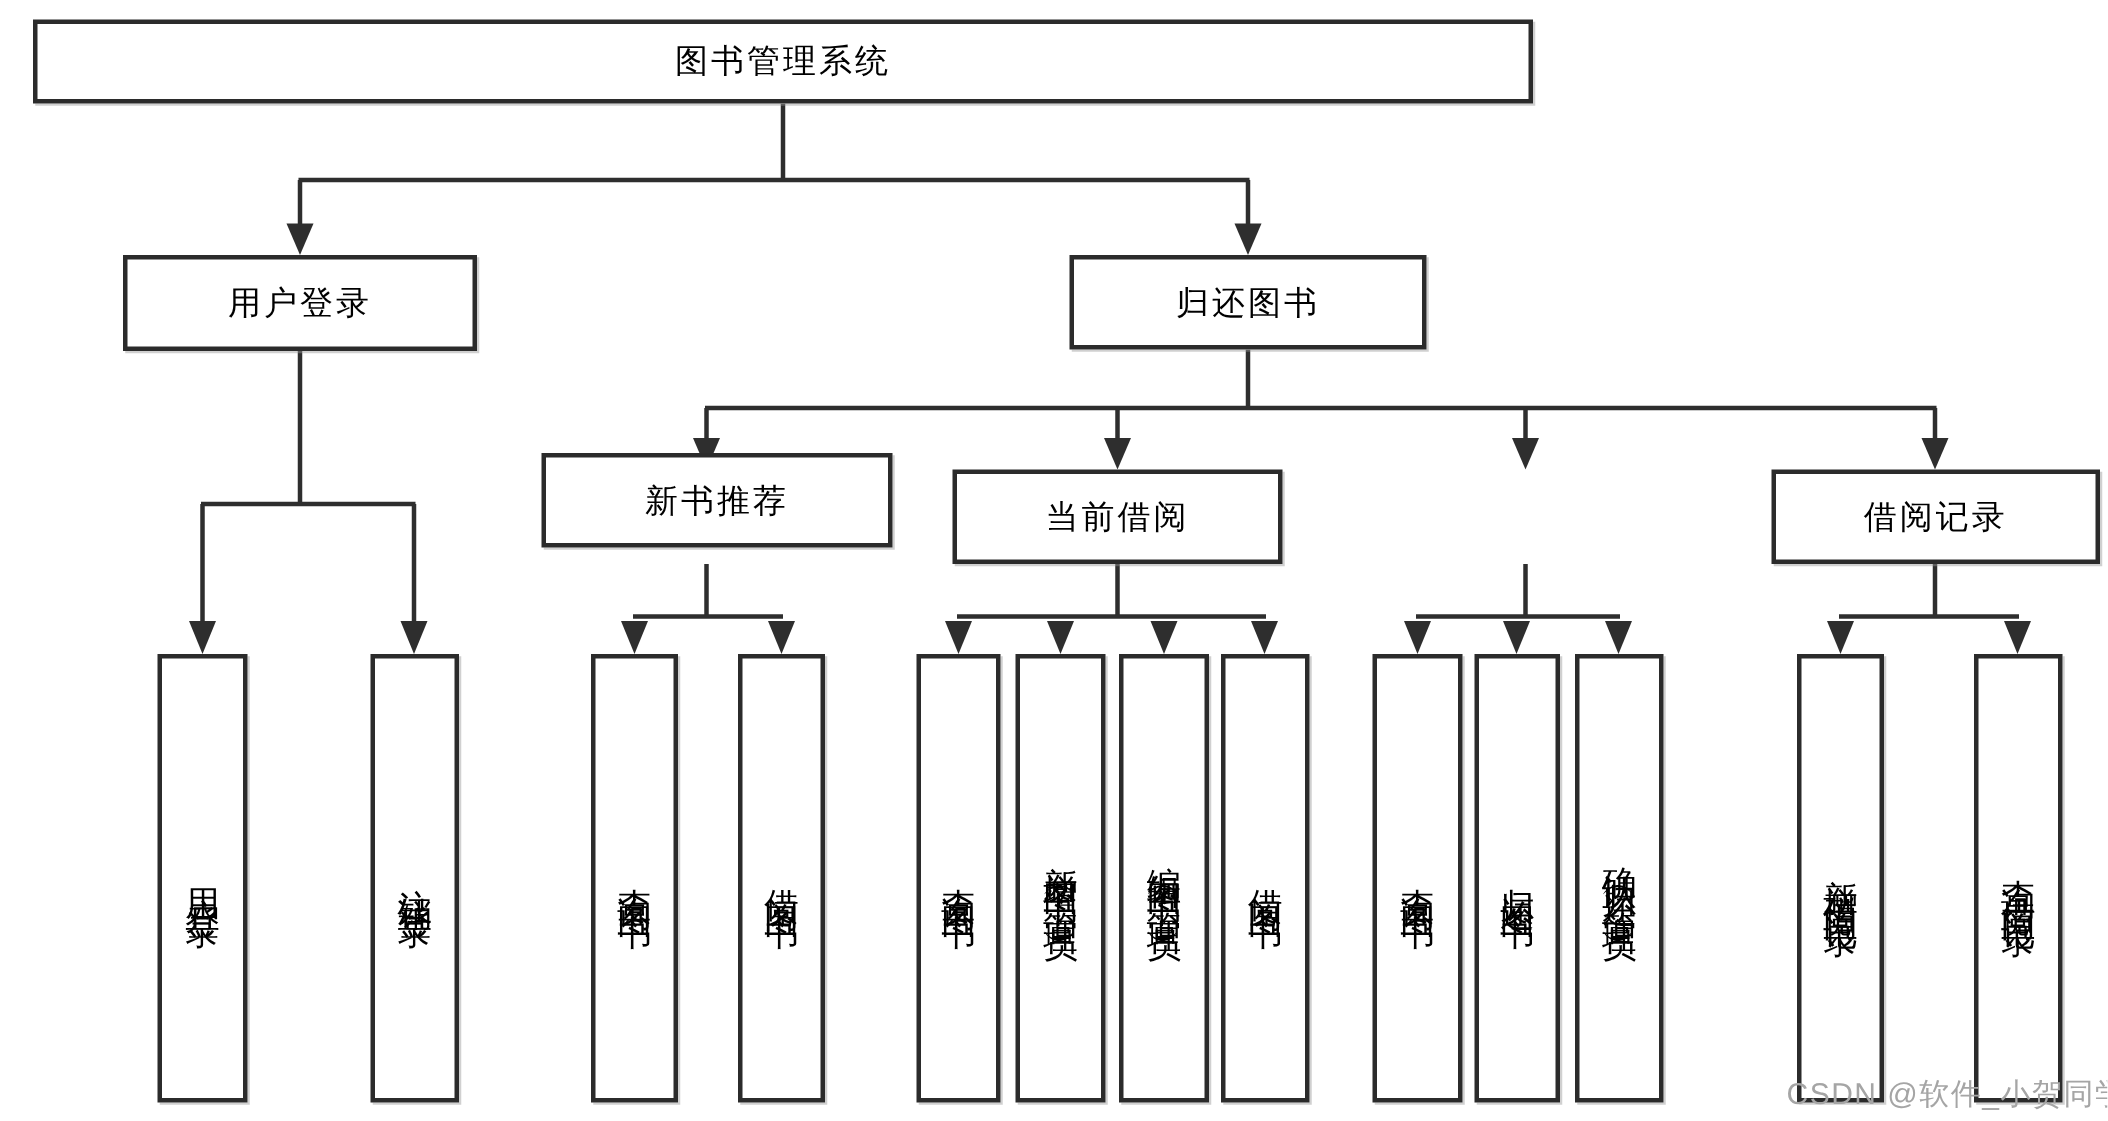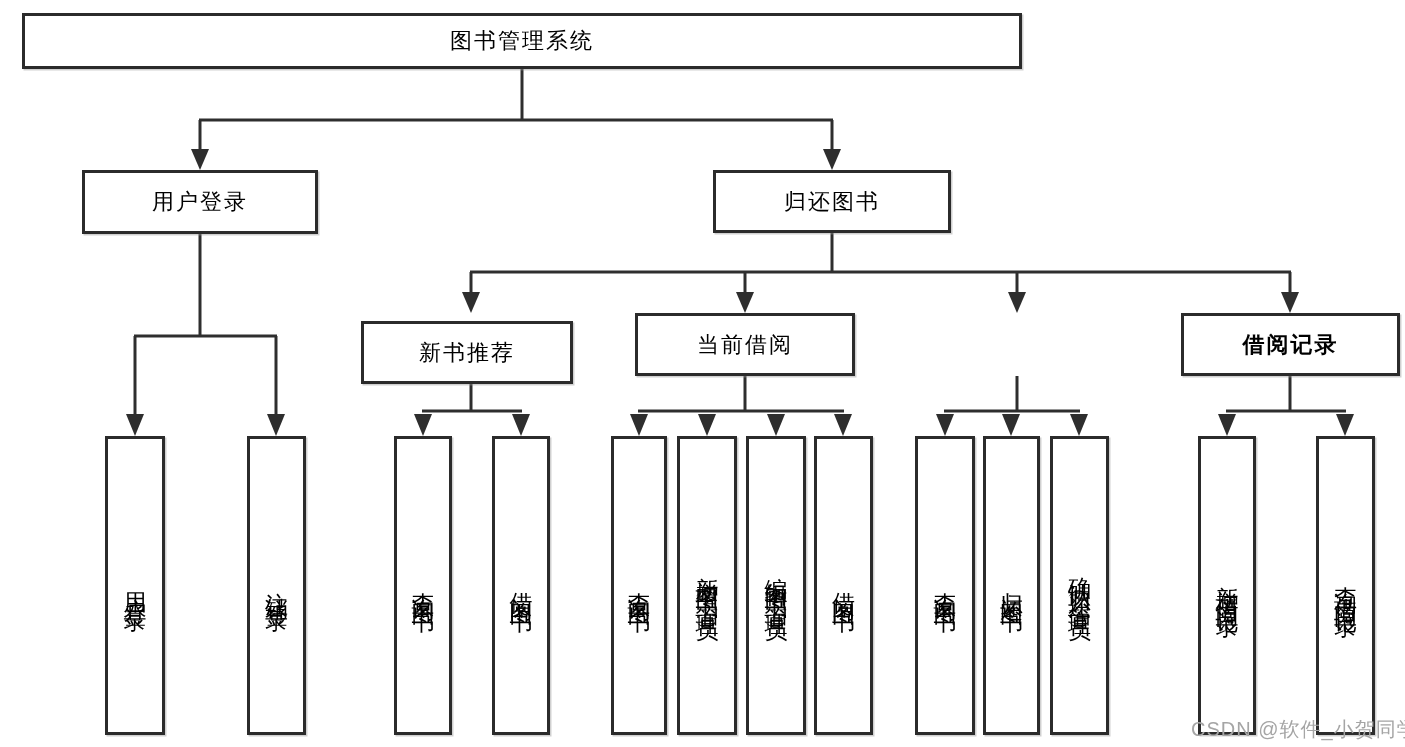--- a/index.html
+++ b/index.html
@@ -126,27 +126,27 @@
     <span>图书管理系统</span>
   </div>
 
   <div class="box h-box" style="left:82px;top:170px;width:236px;height:64px;">
     <span>用户登录</span>
   </div>
   <div class="box h-box" style="left:713px;top:170px;width:238px;height:63px;">
     <span>归还图书</span>
   </div>
 
-  <div class="box h-box" style="left:361px;top:321px;width:212px;height:63px;">
+  <div class="box h-box" style="left:361px;top:302px;width:234px;height:63px;">
     <span>新书推荐</span>
   </div>
   <div class="box h-box" style="left:635px;top:313px;width:220px;height:63px;">
     <span>当前借阅</span>
   </div>
-  <div class="box h-box" style="left:1181px;top:313px;width:219px;height:63px;font-weight:bold;">
+  <div class="box h-box" style="left:1181px;top:313px;width:219px;height:63px;">
     <span>借阅记录</span>
   </div>
 
   <div class="box v-box" style="left:105px;top:436px;width:60px;height:299px;">
     <span>用户登录</span>
   </div>
   <div class="box v-box" style="left:247px;top:436px;width:59px;height:299px;">
     <span>注销登录</span>
   </div>
   <div class="box v-box" style="left:394px;top:436px;width:58px;height:299px;">

